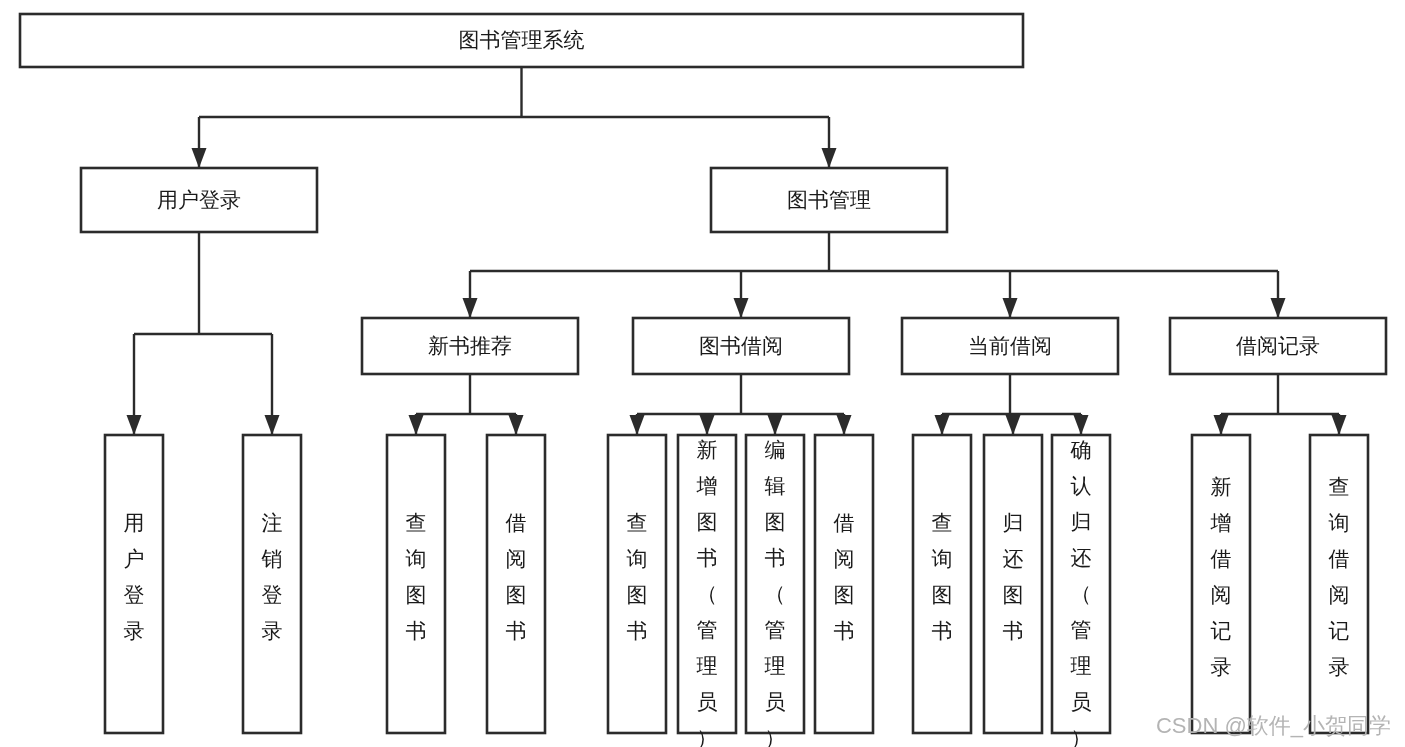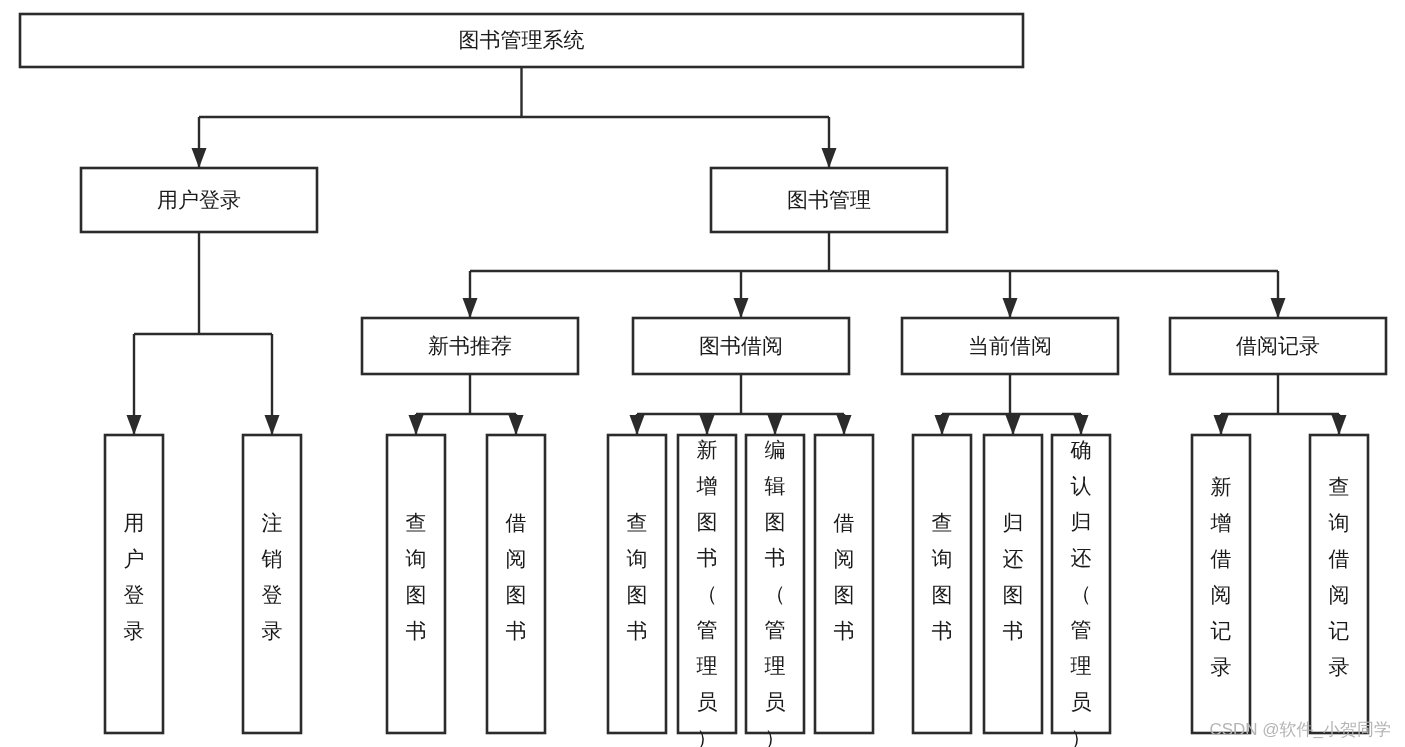--- a/index.html
+++ b/index.html
@@ -44,21 +44,21 @@
     font-size: 21px;
     fill: #1a1a1a;
     text-anchor: middle;
     dominant-baseline: middle;
   }
   .watermark {
     position: absolute;
     right: 14px;
     bottom: 6px;
     font-family: "Liberation Sans", "DejaVu Sans", sans-serif;
-    font-size: 17px;
+    font-size: 22px;
     color: #b4b4b4;
     white-space: nowrap;
     user-select: none;
     text-align: center;
   }
 </style>
 </head>
 <body>
 
 <div id="diagram-root">

